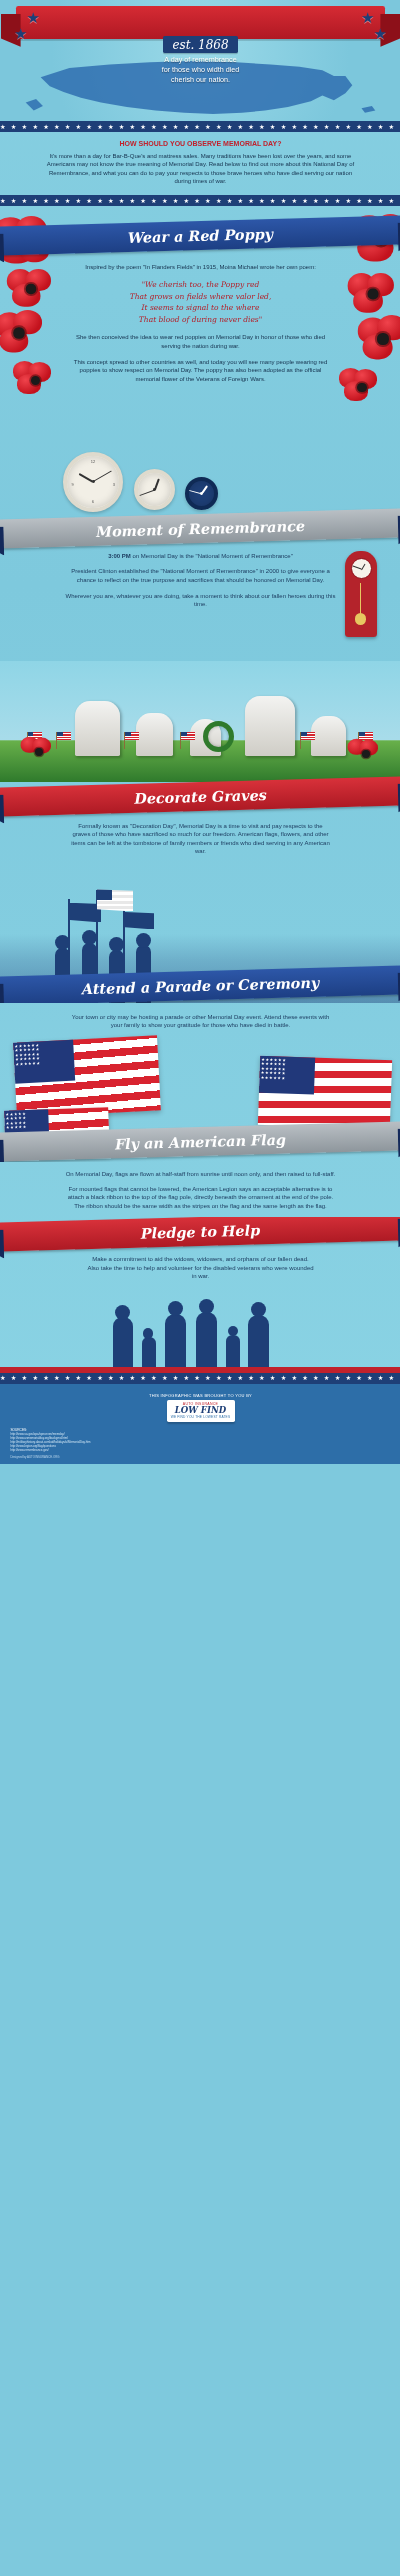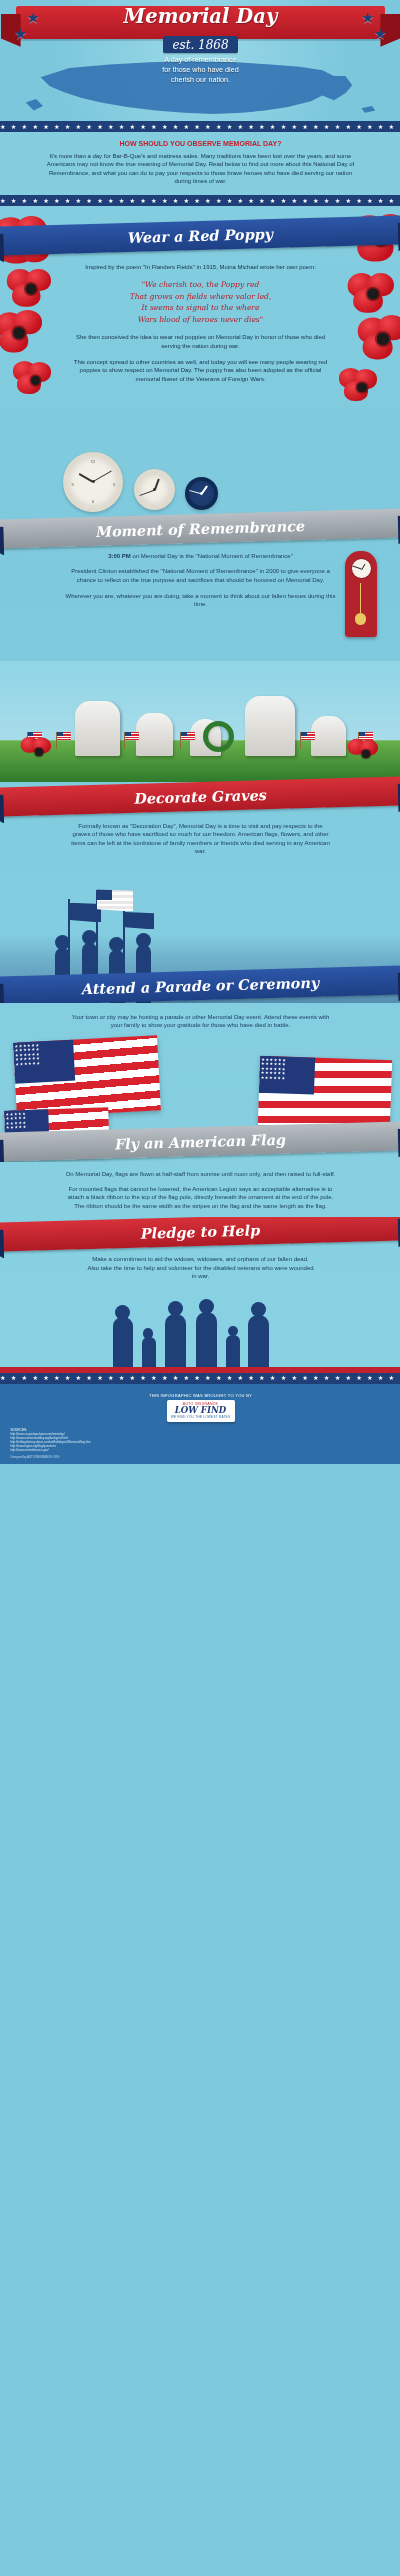--- a/index.html
+++ b/index.html
@@ -372,39 +372,38 @@
 <div class="page">
 
   <div class="header">
 
     <div class="hdr-star" style="left:26.5px; top:9.2px;">★</div>
     <div class="hdr-star" style="left:14px; top:25px;">★</div>
     <div class="hdr-star" style="right:26.5px; top:9.2px;">★</div>
     <div class="hdr-star" style="right:14px; top:25px;">★</div>
 
     <div class="hdr-ribbon"></div>
-    <div class="hdr-title">Memorial Day</div>
 
     <div class="hdr-est">
       <span>est. 1868</span>
     </div>
 
     <div class="hdr-map">
       <svg viewBox="0 0 696 120" width="401" height="69" aria-hidden="true">
         <path d="M70 42 L120 26 L190 20 L260 16 L330 14 L410 16 L470 20 L520 24 L560 30
                  L580 40 L600 40 L612 56 L600 70 L580 82 L560 74 L540 84 L500 94 L460 100
                  L420 104 L370 106 L320 104 L270 100 L220 94 L175 86 L140 78 L110 68 L86 58 Z" fill="#2f6fb0" opacity="0.85"></path>
         <path d="M44 86 L62 80 L74 92 L58 100 Z" fill="#2f6fb0" opacity="0.85"></path>
         <path d="M628 96 L646 92 L652 100 L634 104 Z" fill="#2f6fb0" opacity="0.85"></path>
       </svg>
     </div>
 
     <div class="hdr-sub">
       <div>A day of remembrance</div>
-      <div>for those who have died</div>
+      <div>for those who width died</div>
       <div>cherish our nation.</div>
     </div>
   </div>
 
   <div class="starband">★ ★ ★ ★ ★ ★ ★ ★ ★ ★ ★ ★ ★ ★ ★ ★ ★ ★ ★ ★ ★ ★ ★ ★ ★ ★ ★ ★ ★ ★ ★ ★ ★ ★ ★ ★ ★ ★ ★ ★ ★ ★ ★ ★ ★ ★</div>
 
   <div class="observe">
     <h2>HOW SHOULD YOU OBSERVE MEMORIAL DAY?</h2>
     <p>It's more than a day for Bar-B-Que's and mattress sales.  Many traditions have been lost over the years, and some Americans may not know the true meaning of Memorial Day.  Read below to find out more about this National Day of Remembrance, and what you can do to pay your respects to those brave heroes who have died serving our nation during times of war.</p>
   </div>
@@ -467,21 +466,21 @@
     <div style="padding-top:15px;">
       <div class="banner skew">Wear a Red Poppy</div>
     </div>
 
     <div class="poppy-text">
       <div>Inspired by the poem "In Flanders Fields" in 1915, Moina Michael wrote her own poem:</div>
       <div class="poem">
         <div>"We cherish too, the Poppy red</div>
         <div>That grows on fields where valor led,</div>
         <div>It seems to signal to the where</div>
-        <div>Wars blood of heroes never dies"</div>
+        <div>That blood of during never dies"</div>
       </div>
       <p>She then conceived the idea to wear red poppies on Memorial Day in honor of those who died serving the nation during war.</p>
       <p>This concept spread to other countries as well, and today you will see many people wearing red poppies to show respect on Memorial Day.  The poppy has also been adopted as the official memorial flower of the Veterans of Foreign Wars.</p>
     </div>
   </div>
 
   <div class="moment-sec">
 
     <div class="clock-row">
 

